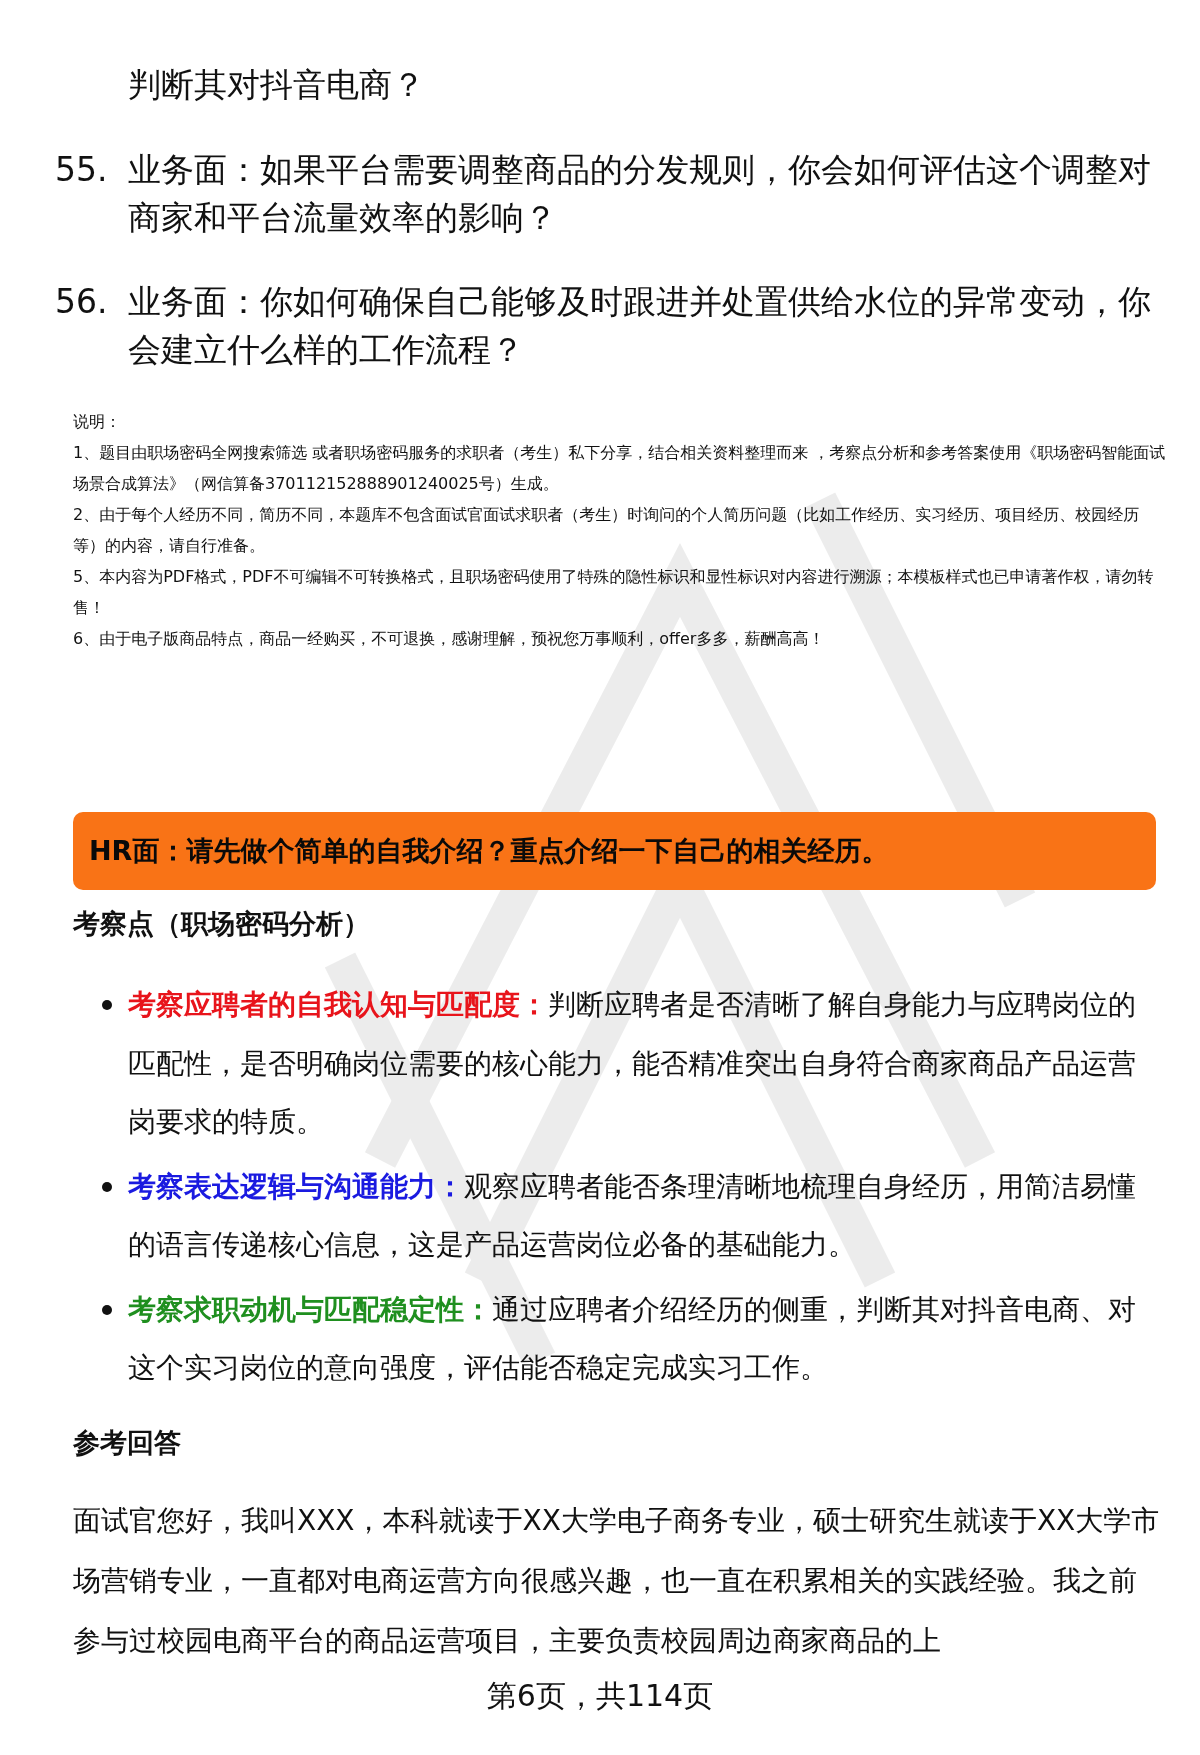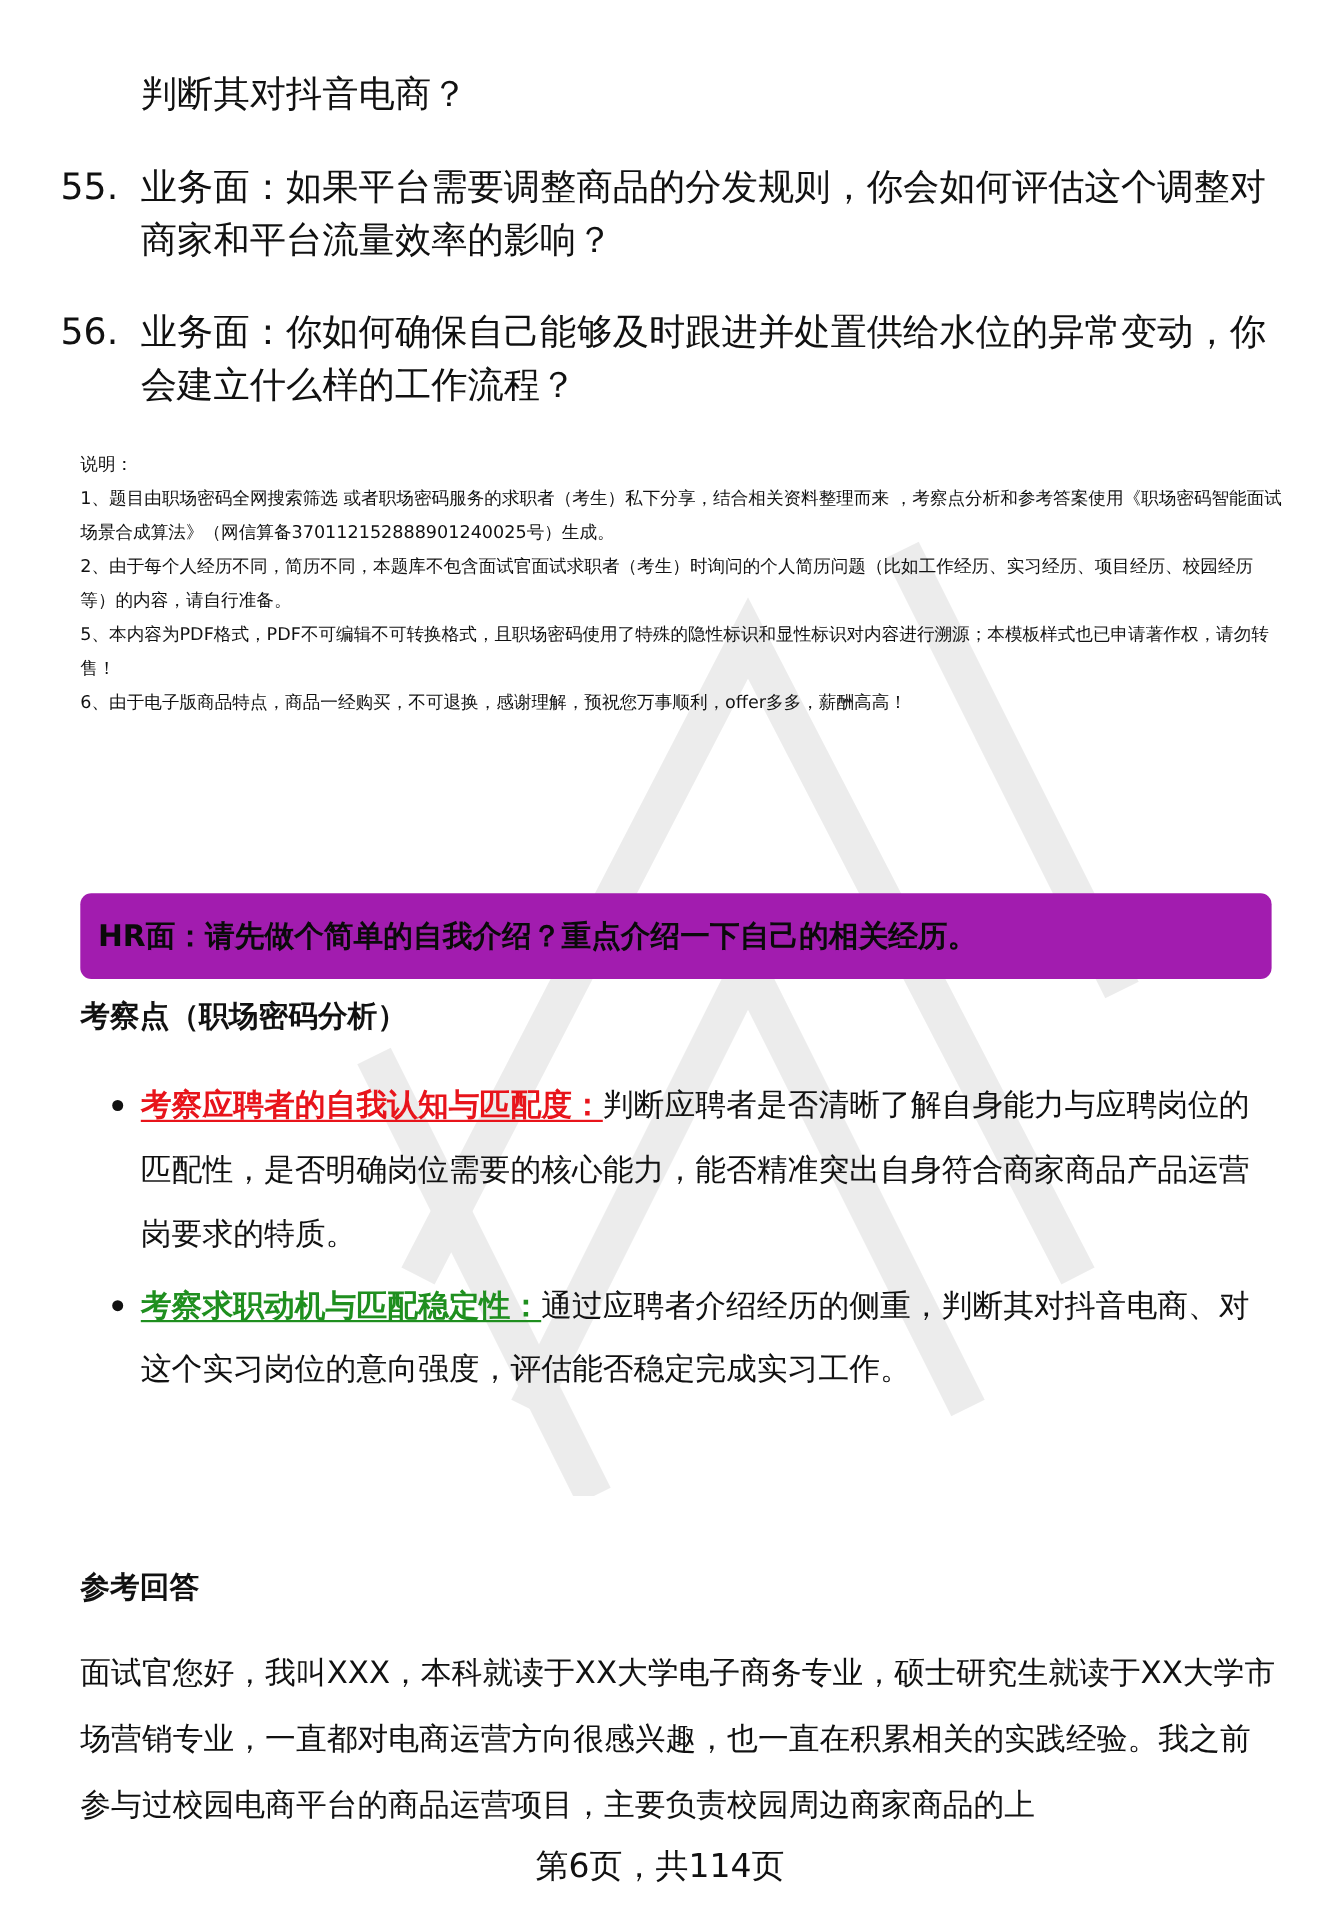--- a/index.html
+++ b/index.html
@@ -18,36 +18,36 @@
     position: absolute; left: 55px; width: 1110px; font-size: 33px; line-height: 48px; z-index: 1;
   }
   .question .num { position: absolute; left: 0; top: 0; }
   .question .text { margin-left: 73px; display: block; }
   .notes {
     position: absolute; left: 73px; top: 406px; width: 1095px; font-size: 16px; line-height: 31px; z-index: 1;
   }
   .notes p { margin: 0; }
   .hr-box {
     position: absolute; left: 73px; top: 812px; width: 1083px; height: 78px;
-    background: #a21caf; border-radius: 10px; z-index: 1;
+    background: #f97316; border-radius: 10px; z-index: 1;
     display: flex; align-items: center;
   }
   .hr-box span { margin-left: 16px; font-size: 27px; font-weight: bold; color: #0a0a0a; }
   .section-title {
     position: absolute; left: 73px; font-size: 27px; font-weight: bold; z-index: 1;
   }
   .bullets {
     position: absolute; left: 128px; top: 976px; width: 1020px; font-size: 28px; line-height: 58.5px; z-index: 1;
     margin: 0; padding: 0; list-style: none;
   }
   .bullets li { position: relative; margin-bottom: 6px; }
   .bullets li .dot {
     position: absolute; left: -26px; top: 24px; width: 10px; height: 10px; border-radius: 50%; background: #111;
   }
-  .bullets .hl { font-weight: bold; text-decoration: underline; text-underline-offset: 4px; }
+  .bullets .hl { font-weight: bold; text-underline-offset: 4px; }
   .answer {
     position: absolute; left: 73px; top: 1491px; width: 1090px; font-size: 28px; line-height: 60px; z-index: 1; margin: 0;
   }
   .footer {
     position: absolute; left: 0; width: 1200px; top: 1676px; text-align: center; font-size: 30px; z-index: 1;
   }
 </style>
 </head>
 <body>
 
@@ -86,20 +86,24 @@
 
 <div class="section-title" style="top:906px;">考察点（职场密码分析）</div>
 
 <ul class="bullets">
   <li>
     <span class="dot"></span>
     <span class="hl" style="color:#e8141b;">考察应聘者的自我认知与匹配度：</span><span>判断应聘者是否清晰了解自身能力与应聘岗位的匹配性，是否明确岗位需要的核心能力，能否精准突出自身符合商家商品产品运营岗要求的特质。</span>
   </li>
   <li>
     <span class="dot"></span>
+    <span class="hl" style="color:#1a1ae0;">考察表达逻辑与沟通能力：</span><span>观察应聘者能否条理清晰地梳理自身经历，用简洁易懂的语言传递核心信息，这是产品运营岗位必备的基础能力。</span>
+  </li>
+  <li>
+    <span class="dot"></span>
     <span class="hl" style="color:#1f8f1f;">考察求职动机与匹配稳定性：</span><span>通过应聘者介绍经历的侧重，判断其对抖音电商、对这个实习岗位的意向强度，评估能否稳定完成实习工作。</span>
   </li>
 </ul>
 
 <div class="section-title" style="top:1425px;">参考回答</div>
 
 <p class="answer">面试官您好，我叫XXX，本科就读于XX大学电子商务专业，硕士研究生就读于XX大学市场营销专业，一直都对电商运营方向很感兴趣，也一直在积累相关的实践经验。我之前参与过校园电商平台的商品运营项目，主要负责校园周边商家商品的上</p>
 
 <div class="footer">第6页，共114页</div>
 

